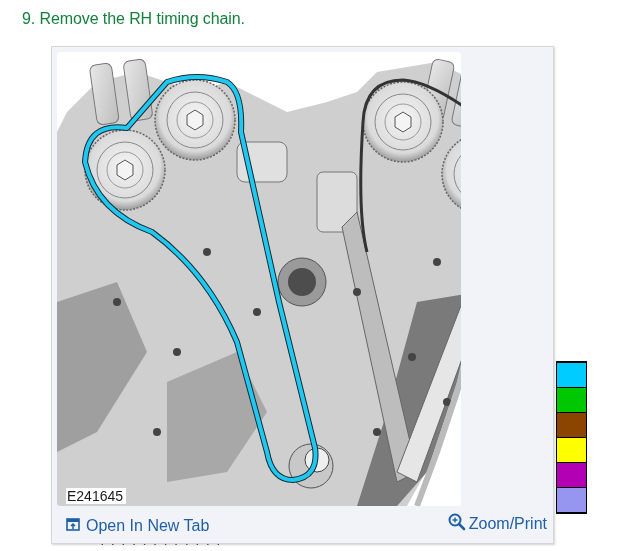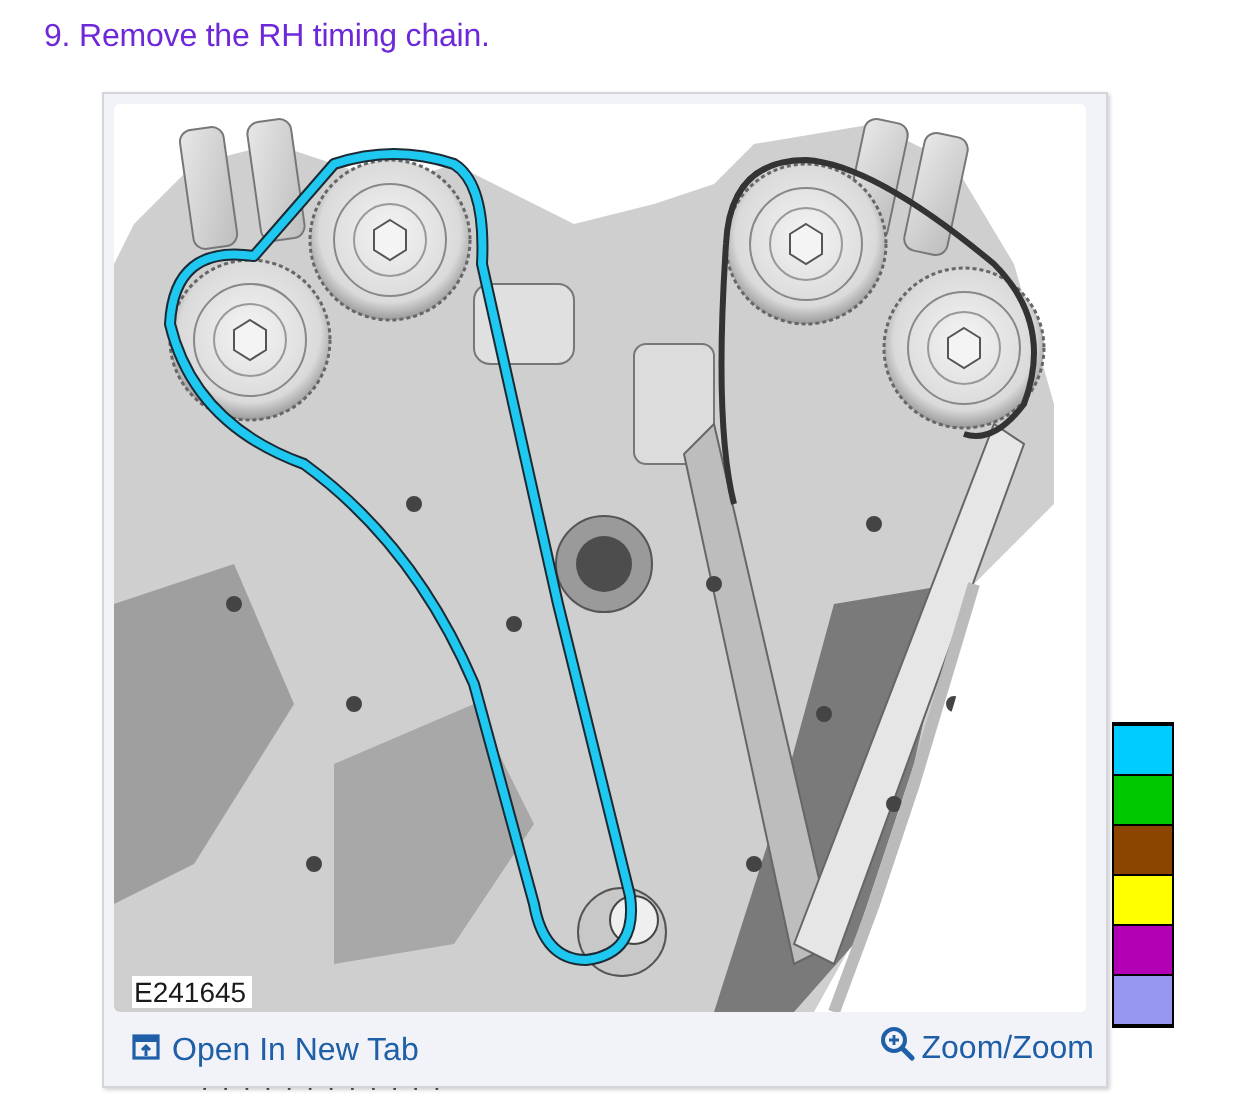--- a/index.html
+++ b/index.html
@@ -1,22 +1,22 @@
 <!DOCTYPE html>
 <html><head>
 <meta charset="utf-8">
 <style>
   html, body { margin: 0; padding: 0; background: #ffffff; }
   body { width: 619px; height: 551px; position: relative; overflow: hidden;
          font-family: "Liberation Sans", "DejaVu Sans", sans-serif; }
-  .step-title { position: absolute; left: 22px; top: 10px; font-size: 16px; color: #6d28d9; letter-spacing: -0.1px; }
+  .step-title { position: absolute; left: 22px; top: 10px; font-size: 16px; color: #15803d; letter-spacing: -0.1px; }
   .figure-frame { position: absolute; left: 51px; top: 46px; width: 503px; height: 498px;
                   background: #f1f3f8; border: 1px solid #d4d6da; box-shadow: 1px 1px 2px rgba(0,0,0,0.18);
                   box-sizing: border-box; }
-  .figure-inner { position: absolute; left: 5px; top: 5px; width: 486px; height: 454px; background: #ffffff; border-radius: 3px; overflow: hidden; }
+  .figure-inner { position: absolute; left: 5px; top: 5px; width: 404px; height: 454px; background: #ffffff; border-radius: 3px; overflow: hidden; }
   .figure-inner svg { position: absolute; left: 0; top: 0; }
   .figure-id { position: absolute; left: 9px; top: 436px; font-size: 14px; color: #1a1a1a; background: #ffffff; padding: 0 3px 0 1px; line-height: 16px; }
   .fig-footer { position: absolute; left: 0; right: 0; top: 466px; height: 28px; }
   .open-tab-link { position: absolute; left: 14px; top: 4px; font-size: 16px; color: #1f5fa8; display: flex; align-items: flex-start; gap: 6px; cursor: pointer; }
   .zoom-link { position: absolute; right: 6px; top: 0px; font-size: 16px; color: #1f5fa8; display: flex; align-items: center; gap: 3px; cursor: pointer; }
   .icon { display: inline-block; }
   .swatches { position: absolute; left: 556px; top: 361px; width: 29px; border: 1px solid #000; border-top: 2px solid #000; }
   .swatch { width: 29px; height: 25px; border-bottom: 1px solid #000; box-sizing: border-box; cursor: pointer; }
   .swatch:last-child { border-bottom: 1px solid #000; }
   .next-line { position: absolute; left: 100px; top: 544px; width: 220px; height: 7px; overflow: hidden; }
@@ -121,21 +121,21 @@
       <span>Open In New Tab</span>
     </div>
     <div class="zoom-link">
       <span class="icon">
         <svg width="18" height="18" viewBox="0 0 18 18">
             <circle cx="7" cy="7" r="5.5" fill="none" stroke="#1f5fa8" stroke-width="2"></circle>
             <path d="M11 11 L16 16" stroke="#1f5fa8" stroke-width="2.6" stroke-linecap="round"></path>
             <path d="M7 4.5 V9.5 M4.5 7 H9.5" stroke="#1f5fa8" stroke-width="1.4"></path>
           </svg>
       </span>
-      <span>Zoom/Zoom</span>
+      <span>Zoom/Print</span>
     </div>
   </div>
 </div>
 
 <div class="swatches">
   <div class="swatch" style="background:#00ccff"></div>
   <div class="swatch" style="background:#00c800"></div>
   <div class="swatch" style="background:#8b4500"></div>
   <div class="swatch" style="background:#ffff00"></div>
   <div class="swatch" style="background:#b400b4"></div>

